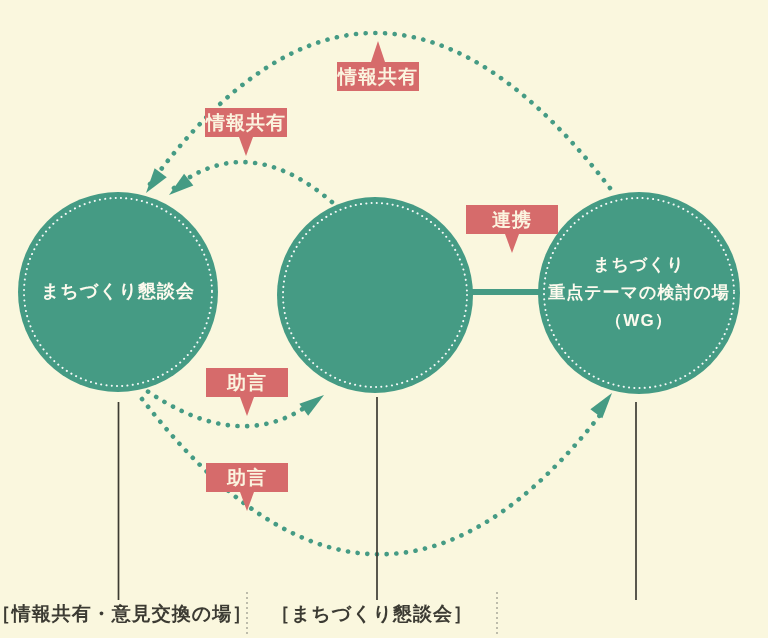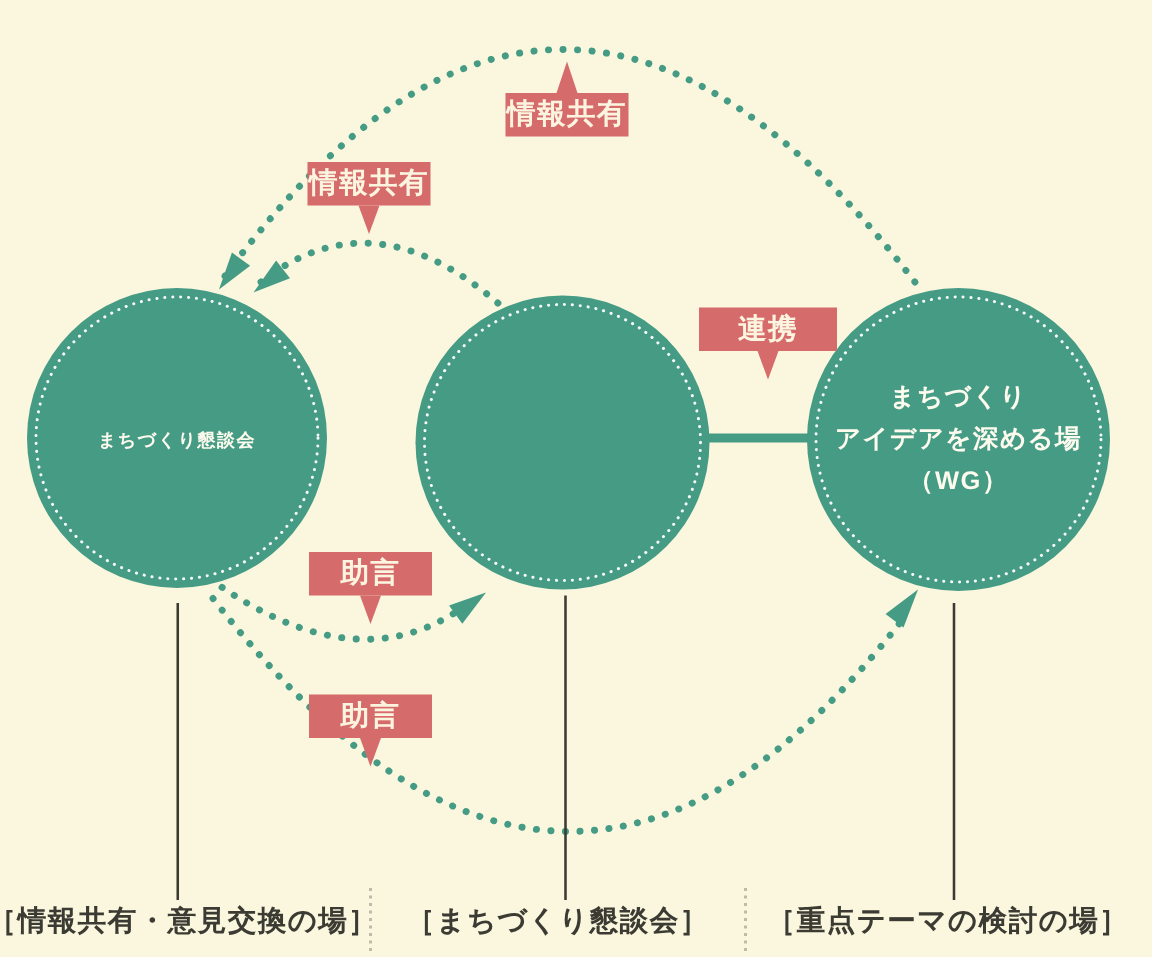--- a/index.html
+++ b/index.html
@@ -40,21 +40,21 @@
   }
   .circle .ring{position:absolute;left:0;top:0;width:100%;height:100%;}
   .circle-text{
     position:relative;
     color:#FDFAEE;
     font-weight:bold;
     font-size:17px;
     line-height:1.65;
     letter-spacing:1px;
   }
-  .circle-text .big{font-size:12px;}
+  .circle-text .big{font-size:18px;}
 
   
   .tag{
     position:absolute;
     width:82px;height:29px;
     background:#D66B6B;
     color:#FBF4DF;
     font-weight:bold;
     font-size:19px;
     letter-spacing:1px;
@@ -137,21 +137,21 @@
       <circle cx="98" cy="98" r="92" fill="none" stroke="#fff" stroke-width="2" stroke-linecap="round" stroke-dasharray="0.1 5.2" opacity="0.95"></circle>
     </svg>
   </div>
 
   <div class="circle" style="left:538px;top:192px;width:202px;height:202px;">
     <svg class="ring" viewBox="0 0 202 202">
       <circle cx="101" cy="101" r="95" fill="none" stroke="#fff" stroke-width="2" stroke-linecap="round" stroke-dasharray="0.1 5.2" opacity="0.95"></circle>
     </svg>
     <div class="circle-text">
       <span>まちづくり</span><br>
-      <span>アイデアを深める場</span><br>
+      <span>重点テーマの検討の場</span><br>
       <span>（WG）</span>
     </div>
   </div>
 
   <div class="tag tip-top" style="left:337px;top:62px;">
     <span class="txt">情報共有</span>
   </div>
 
   <div class="tag tip-bottom" style="left:205px;top:108px;">
     <span class="txt">情報共有</span>
@@ -164,15 +164,14 @@
   <div class="tag tip-bottom" style="left:206px;top:368px;">
     <span class="txt">助言</span>
   </div>
 
   <div class="tag tip-bottom" style="left:206px;top:463px;">
     <span class="txt">助言</span>
   </div>
 
   <div class="caption" style="left:122px;">［情報共有・意見交換の場］</div>
   <div class="caption" style="left:372px;">［まちづくり懇談会］</div>
-  <div class="caption" style="left:632px;">［重点テーマの検討の場］</div>
 
 </div>
 
 </body></html>

